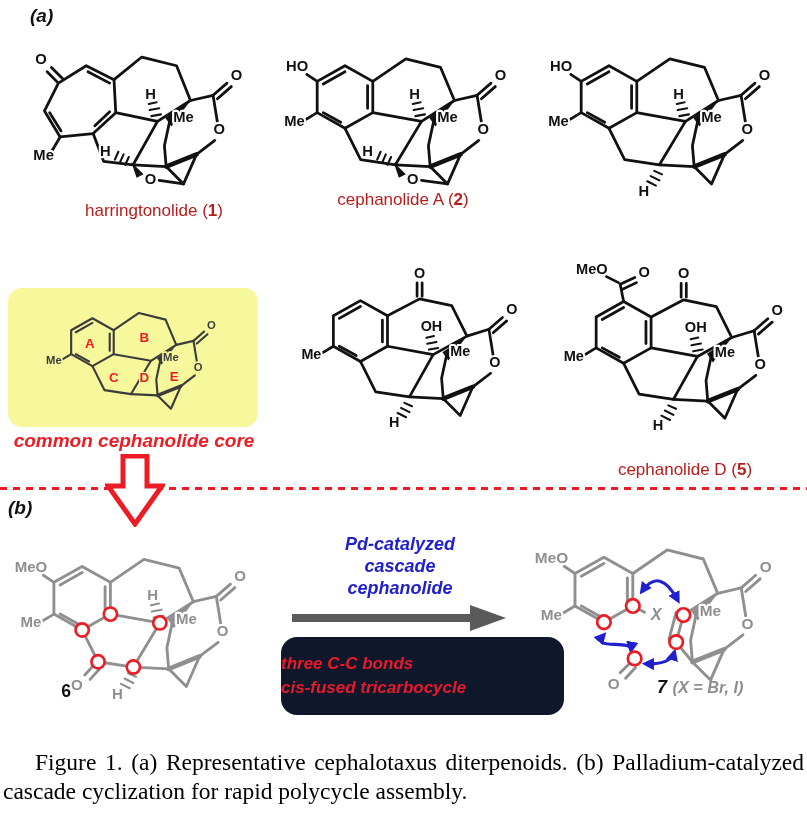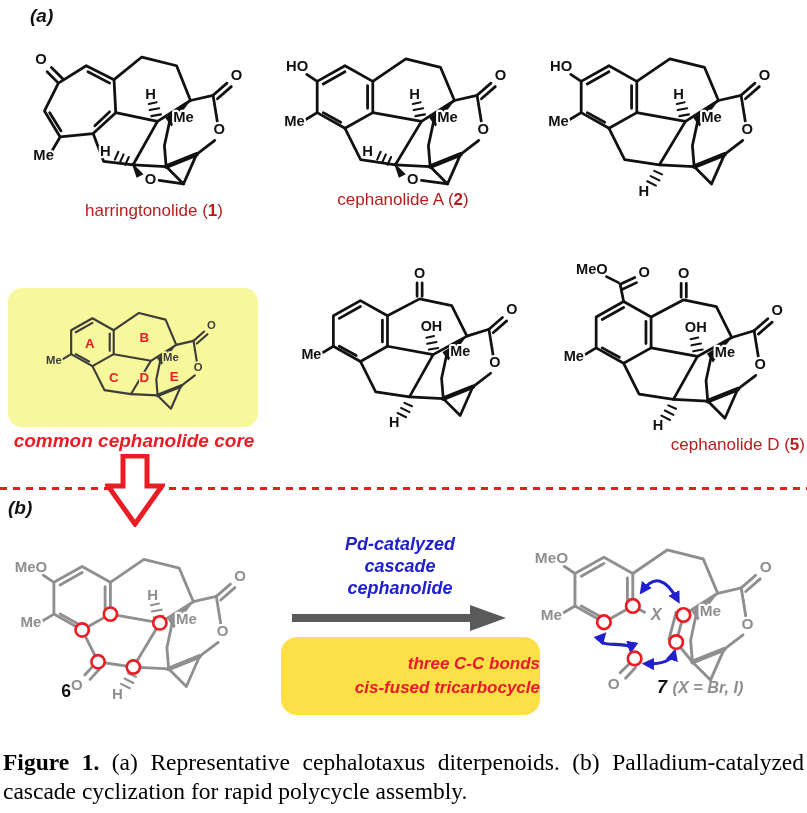--- a/index.html
+++ b/index.html
@@ -20,36 +20,36 @@
   #m4{left:288px;top:260px;width:248px;height:175px;}
   #m5{left:550px;top:250px;width:252px;height:188px;}
   #m6{left:8px;top:530px;width:256px;height:177px;}
   #m7{left:528px;top:520px;width:262px;height:181px;}
   #mcore{left:10px;top:291px;width:246px;height:133px;}
   .cap{position:absolute;font:17px "Liberation Sans",sans-serif;color:#b91c1c;text-align:center;}
   #c1{left:28px;top:201px;width:252px;}
   #c2{left:288px;top:190px;width:230px;}
   #c3{left:548px;top:201px;width:236px;}
   #c4{left:300px;top:443px;width:230px;}
-  #c5{left:565px;top:435px;width:240px;text-align:right;}
+  #c5{left:565px;top:460px;width:240px;}
   #corebox{left:8px;top:288px;width:250px;height:139px;background:var(--yellow);border-radius:14px;}
   #corecap{left:0px;top:430px;width:268px;text-align:center;
            font:bold italic 19px "Liberation Sans",sans-serif;color:var(--red);}
   #dashline{left:0;top:487px;width:807px;height:3px;
             background:repeating-linear-gradient(90deg,var(--red) 0 7px,transparent 7px 13px);}
   #redarrow{left:105px;top:454px;width:60px;height:73px;z-index:3;}
   #bluetext{left:300px;top:533px;width:200px;text-align:center;
             font:bold italic 18px "Liberation Sans",sans-serif;color:var(--blue);line-height:22px;}
   #grayarrow{left:292px;top:603px;width:216px;height:30px;}
-  #blackbox{left:281px;top:637px;width:259px;height:78px;background:#fde047;border-radius:16px;
-            display:flex;flex-direction:column;justify-content:center;text-align:right;
+  #blackbox{left:281px;top:637px;width:283px;height:78px;background:#0f172a;border-radius:16px;
+            display:flex;flex-direction:column;justify-content:center;text-align:left;
             font:bold italic 17px "Liberation Sans",sans-serif;color:var(--boxred);line-height:24px;}
   #caption{left:3px;top:748px;width:801px;font:23.5px "Liberation Serif",serif;color:#000;
            line-height:29px;text-align:justify;}
-  #caption .capb{font-weight:bold;}
+  #caption .capb{font-weight:normal;margin-left:32px;}
   
   .b {stroke:#111;stroke-width:3.2;fill:none;stroke-linecap:round;stroke-linejoin:round;}
   .b5{stroke:#111;stroke-width:5.2;fill:none;stroke-linecap:round;}
   .hb{stroke:#111;stroke-width:2.4;fill:none;stroke-linecap:round;}
   .wf{fill:#111;stroke:none;}
   .g {stroke:var(--gray);stroke-width:3.2;fill:none;stroke-linecap:round;stroke-linejoin:round;}
   .g5{stroke:var(--gray);stroke-width:5.2;fill:none;stroke-linecap:round;}
   .hg{stroke:var(--gray);stroke-width:2.4;fill:none;stroke-linecap:round;}
   .wg{fill:var(--gray);stroke:none;}
   .k {stroke:#3c3c3c;stroke-width:3.2;fill:none;stroke-linecap:round;stroke-linejoin:round;}

